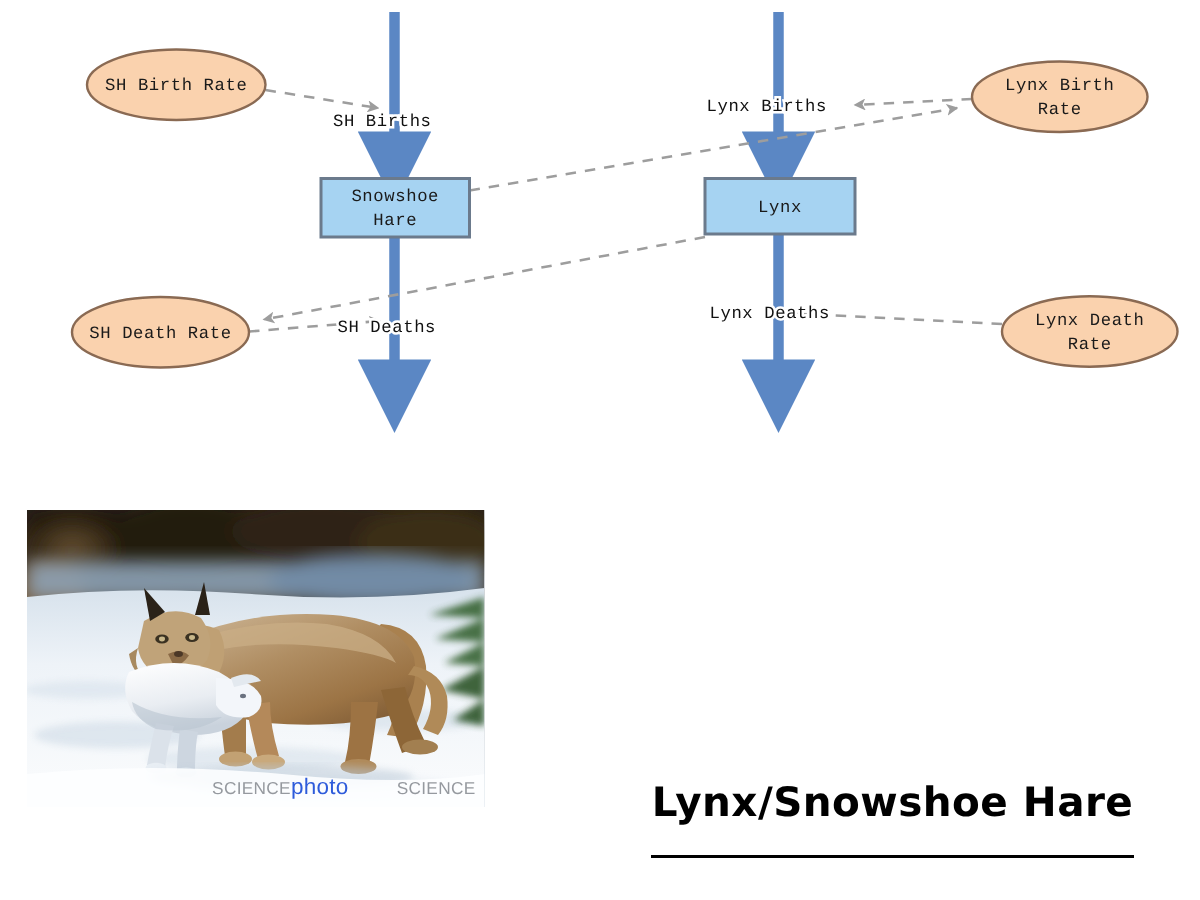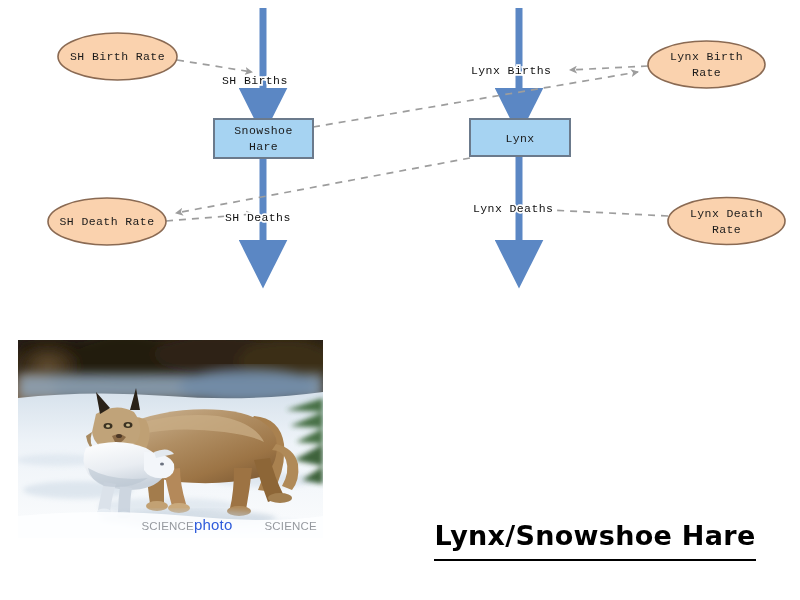--- a/index.html
+++ b/index.html
@@ -105,21 +105,21 @@
     font-family: "DejaVu Sans", sans-serif;
     font-size: 27px;
     font-weight: 600;
     color: #000000;
     line-height: 1.30;
     letter-spacing: 0.3px;
   }
   #caption .cap-line {
     display: inline-block;
     border-bottom: 2px solid #000;
-    padding-bottom: 6px;
+    padding-bottom: 17px;
   }
 </style>
 </head>
 <body>
 
 <div id="stage">
 
   <svg class="diagram" viewBox="0 0 800 310">
     <defs>
       <marker id="pipeArrow" markerWidth="7" markerHeight="7" refX="3.2" refY="3.5" orient="auto" markerUnits="strokeWidth">

